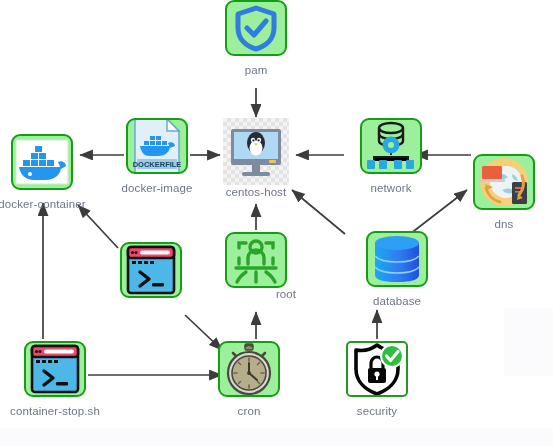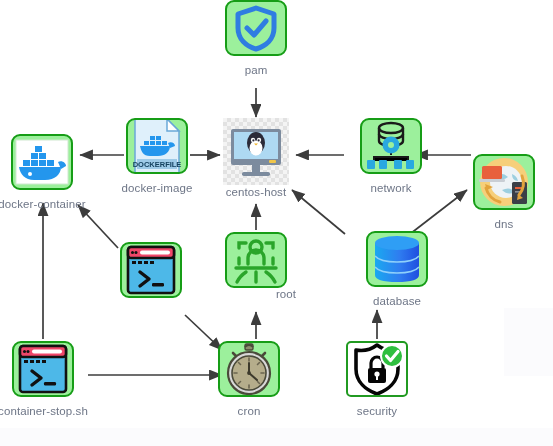--- a/index.html
+++ b/index.html
@@ -289,21 +289,21 @@
           <path d="M3 9 H47 V41 q0 7 -22 7 q-22 0 -22 -7 Z" fill="url(#dbg)"></path>
           <ellipse cx="25" cy="9" rx="22" ry="7" fill="#2f9ef5"></ellipse>
           <path d="M3 22 q5 6 22 6 q17 0 22 -6" fill="none" stroke="#8fd0fb" stroke-width="1.6"></path>
           <path d="M3 33 q5 6 22 6 q17 0 22 -6" fill="none" stroke="#8fd0fb" stroke-width="1.6"></path>
         </svg>
       </span>
     </div>
     <div class="label">database</div>
   </div>
 
-  <div class="node" style="left:12px;top:341px;">
+  <div class="node" style="left:24px;top:341px;">
     <div class="box">
       <span>
         <svg width="50" height="50" viewBox="0 0 50 50">
           <rect x="2" y="2" width="46" height="46" rx="3" fill="#4db8e8" stroke="#111111" stroke-width="2.6"></rect>
           <rect x="2" y="2" width="46" height="11" rx="3" fill="#f0476a" stroke="#111111" stroke-width="2.6"></rect>
           <rect x="14" y="5.5" width="30" height="4" rx="2" fill="#ffffff"></rect>
           <g fill="#111111">
             <circle cx="6.5" cy="7.5" r="1.5"></circle>
               <circle cx="10" cy="7.5" r="1.5"></circle>
           </g>

